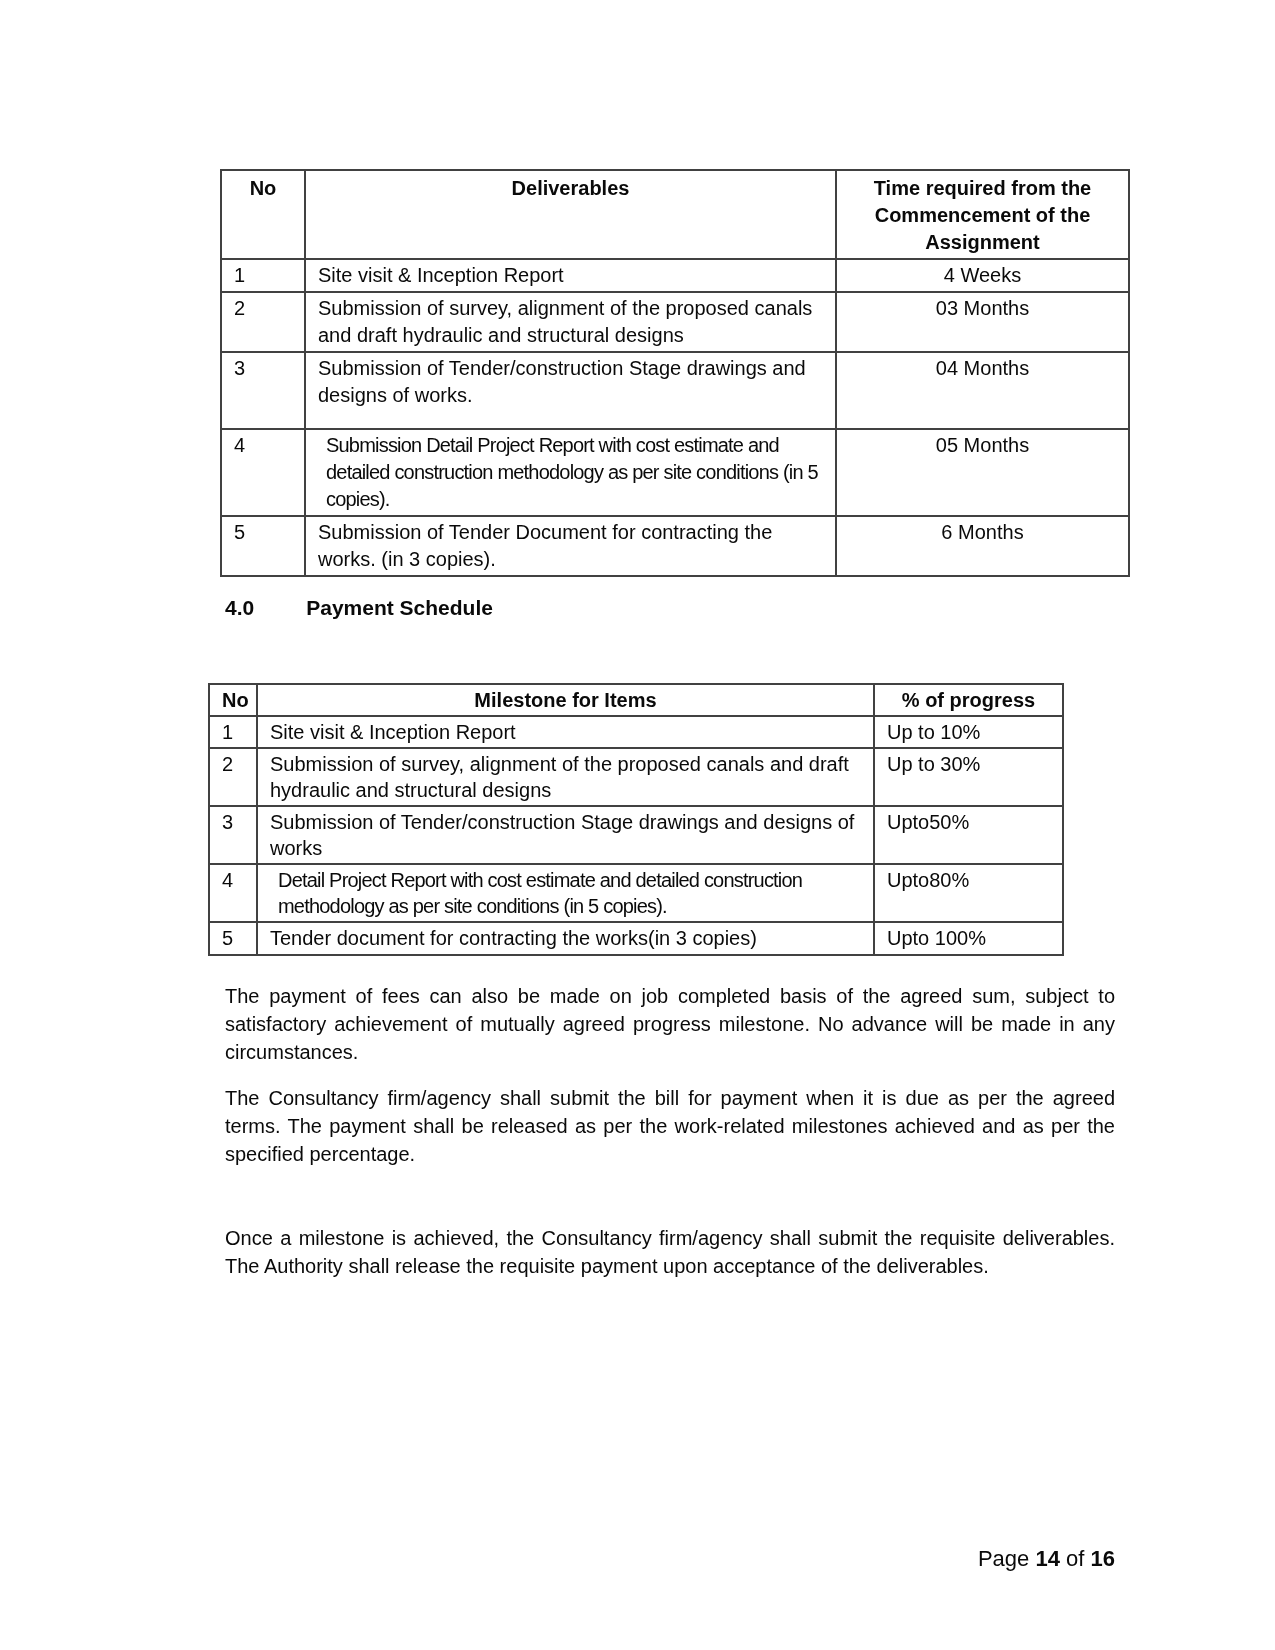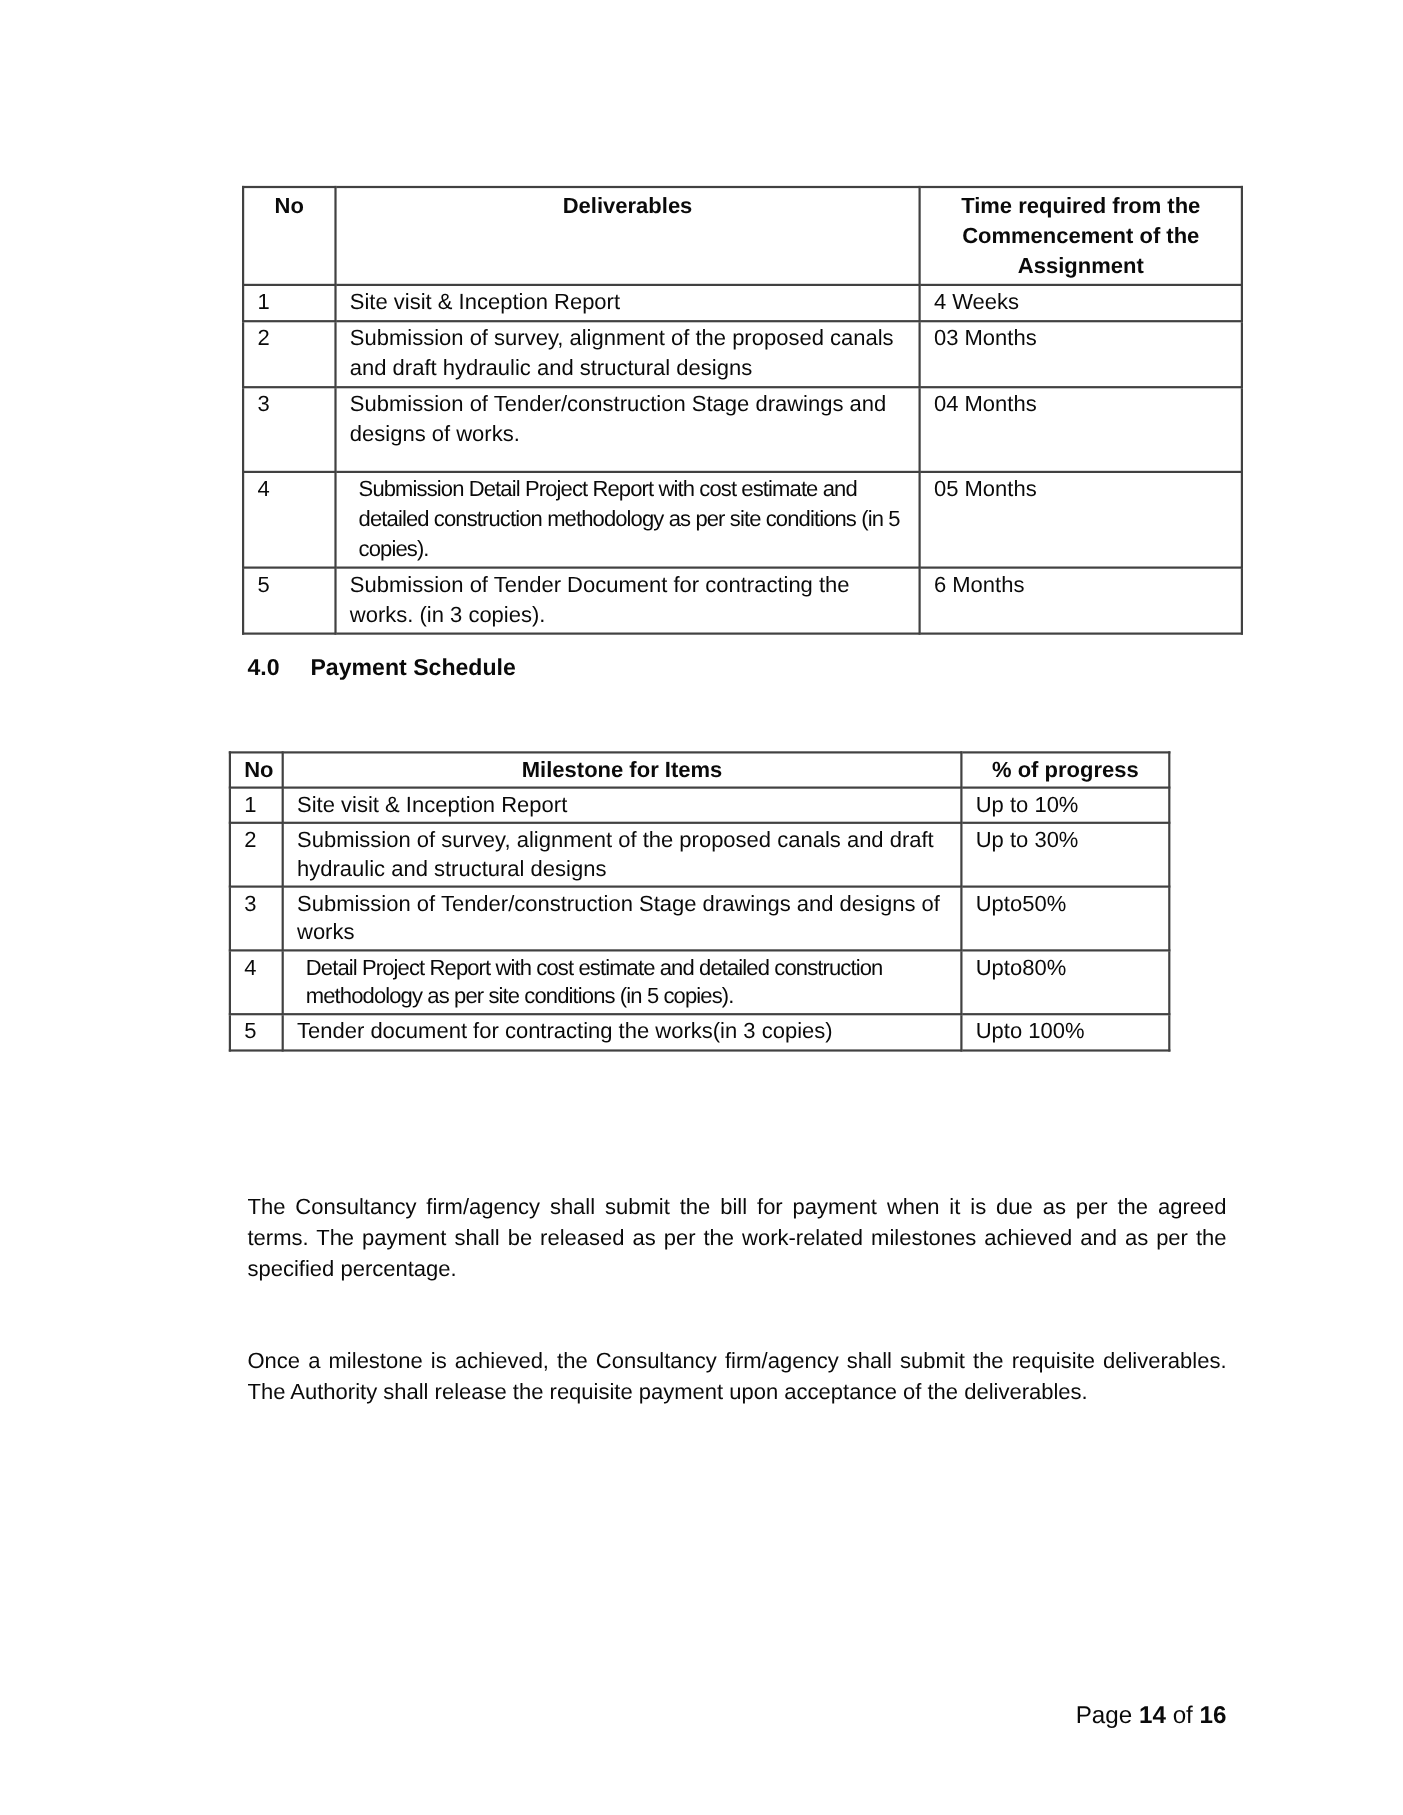--- a/index.html
+++ b/index.html
@@ -67,33 +67,33 @@
   .t2 col.c-last { width: 189px; }
   .t2 tr.hr { height: 29px; }
   .t2 tr.r1 { height: 28px; }
   .t2 tr.r2 { height: 53px; }
   .t2 tr.r3 { height: 57px; }
   .t2 tr.r4 { height: 55px; }
   .t2 tr.r5 { height: 33px; }
   .t2 th { padding-top: 2px; }
 
   td.num { text-align: left; }
-  td.ctr { }
+  td.ctr { text-align: center; }
   td.condensed { letter-spacing: -0.8px; padding-left: 20px; }
 
   
   .heading {
     position: absolute;
     left: 225px;
     top: 596px;
     font-size: 21px;
     font-weight: bold;
     white-space: nowrap;
   }
-  .heading .htitle { margin-left: 28px; }
+  .heading .htitle { margin-left: 52px; }
 
   .intro {
     position: absolute;
     left: 225px;
     top: 645px;
     width: 900px;
     margin: 0;
     font-size: 20px;
     line-height: 27px;
   }
@@ -207,20 +207,21 @@
         <td>Upto80%</td>
       </tr>
       <tr class="r5">
         <td class="num">5</td>
         <td>Tender document for contracting the works(in 3 copies)</td>
         <td>Upto 100%</td>
       </tr>
     </tbody>
   </table>
 
+  <p class="bodypara p1">The payment of fees can also be made on job completed basis of the agreed sum, subject to satisfactory achievement of mutually agreed progress milestone. No advance will be made in any circumstances.</p>
   <p class="bodypara p2">The Consultancy firm/agency shall submit the bill for payment when it is due as per the agreed terms. The payment shall be released as per the work-related milestones achieved and as per the specified percentage.</p>
   <p class="bodypara p3">Once a milestone is achieved, the Consultancy firm/agency shall submit the requisite deliverables. The Authority shall release the requisite payment upon acceptance of the deliverables.</p>
 
   <div class="footer">
     <span>Page</span>
     <b>14</b>
     <span>of</span>
     <b>16</b>
   </div>
 

